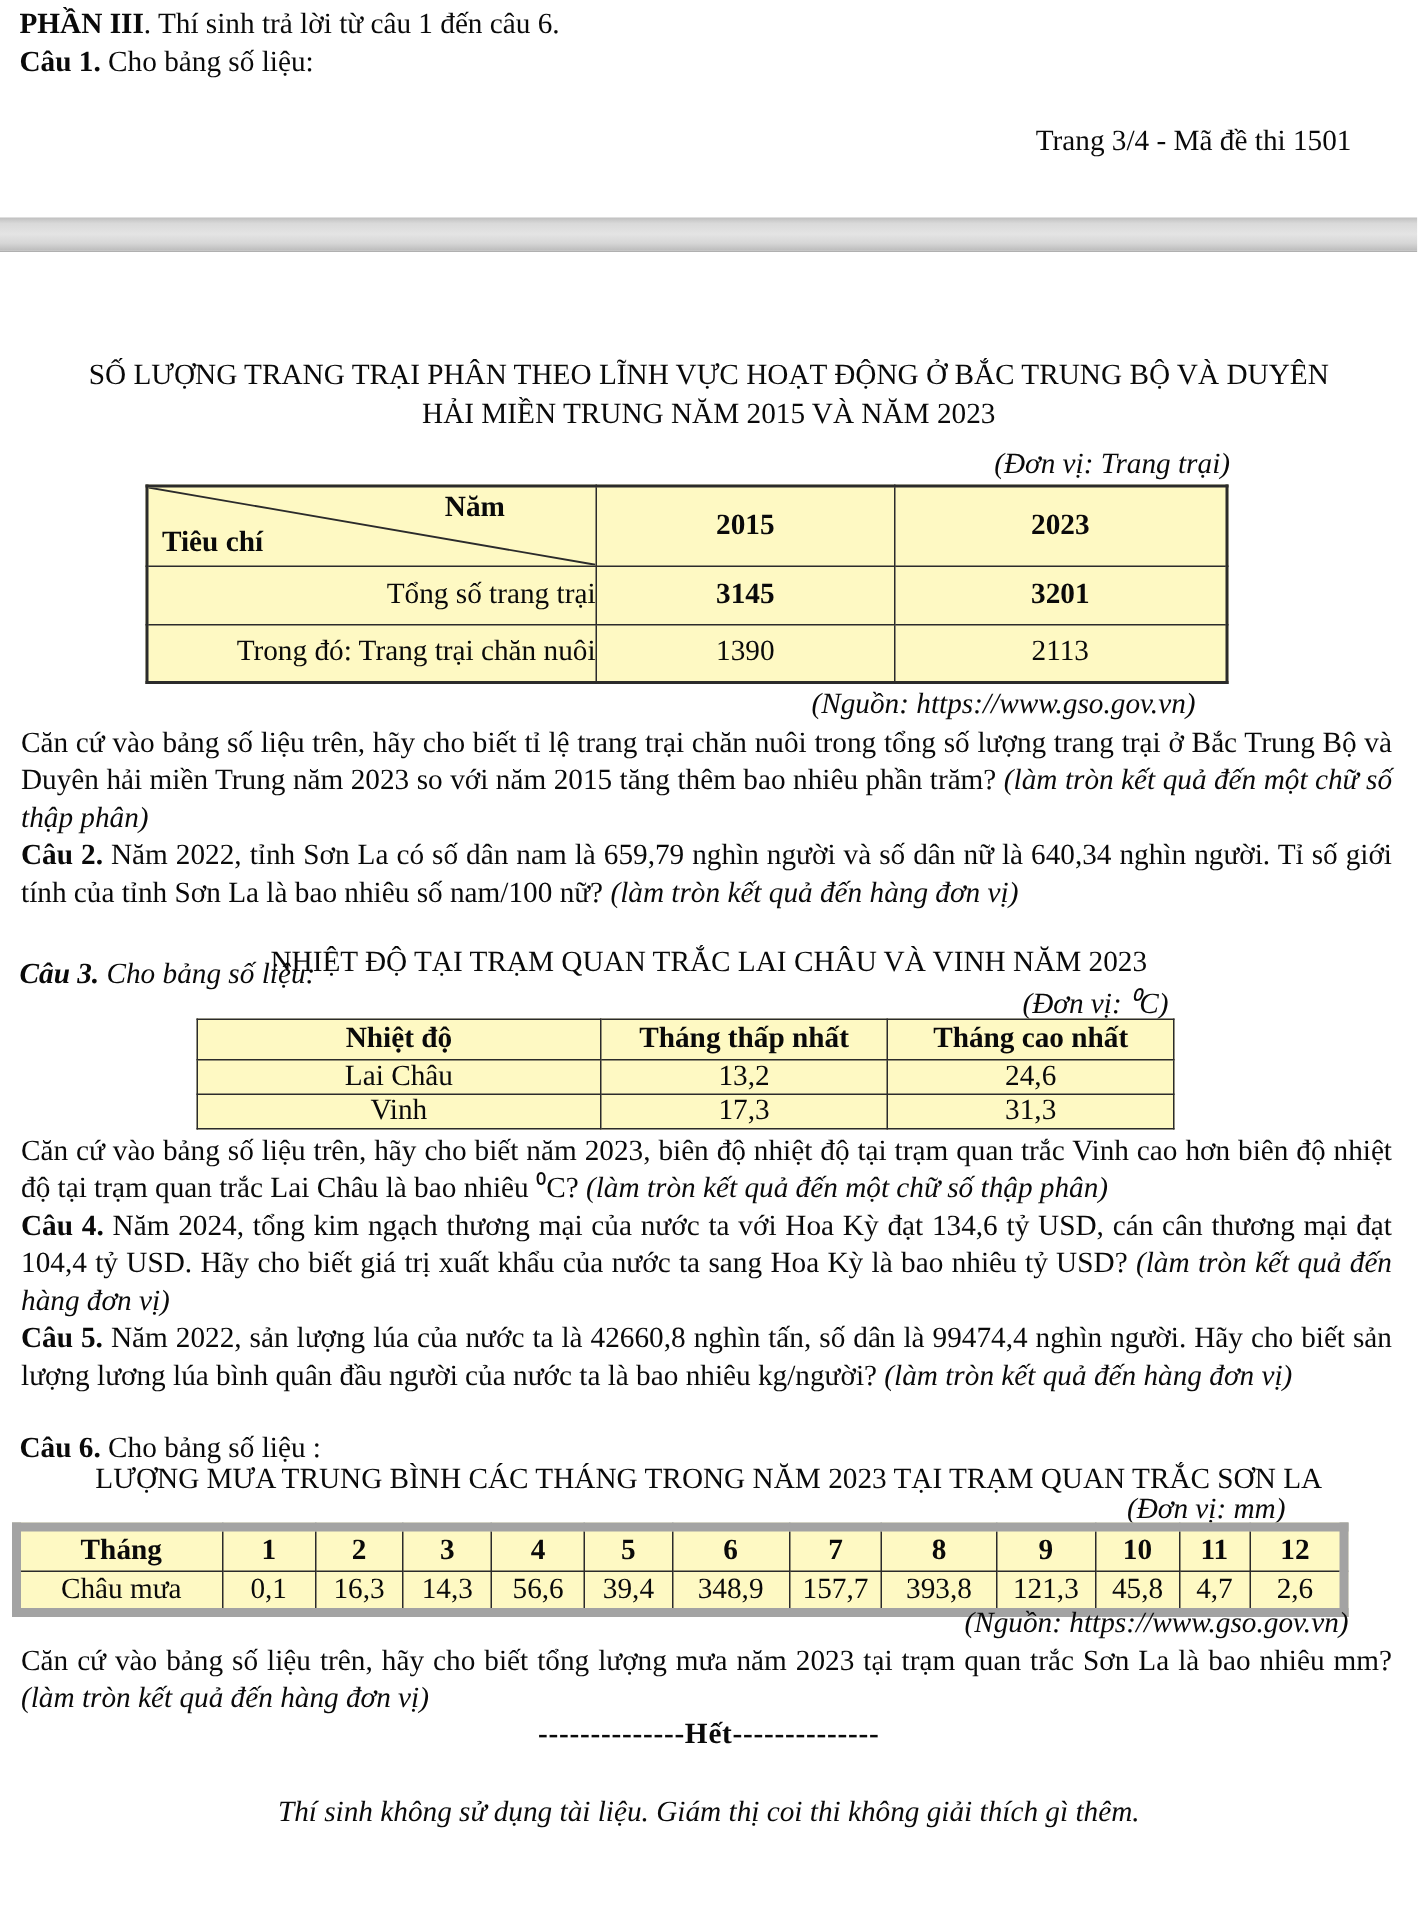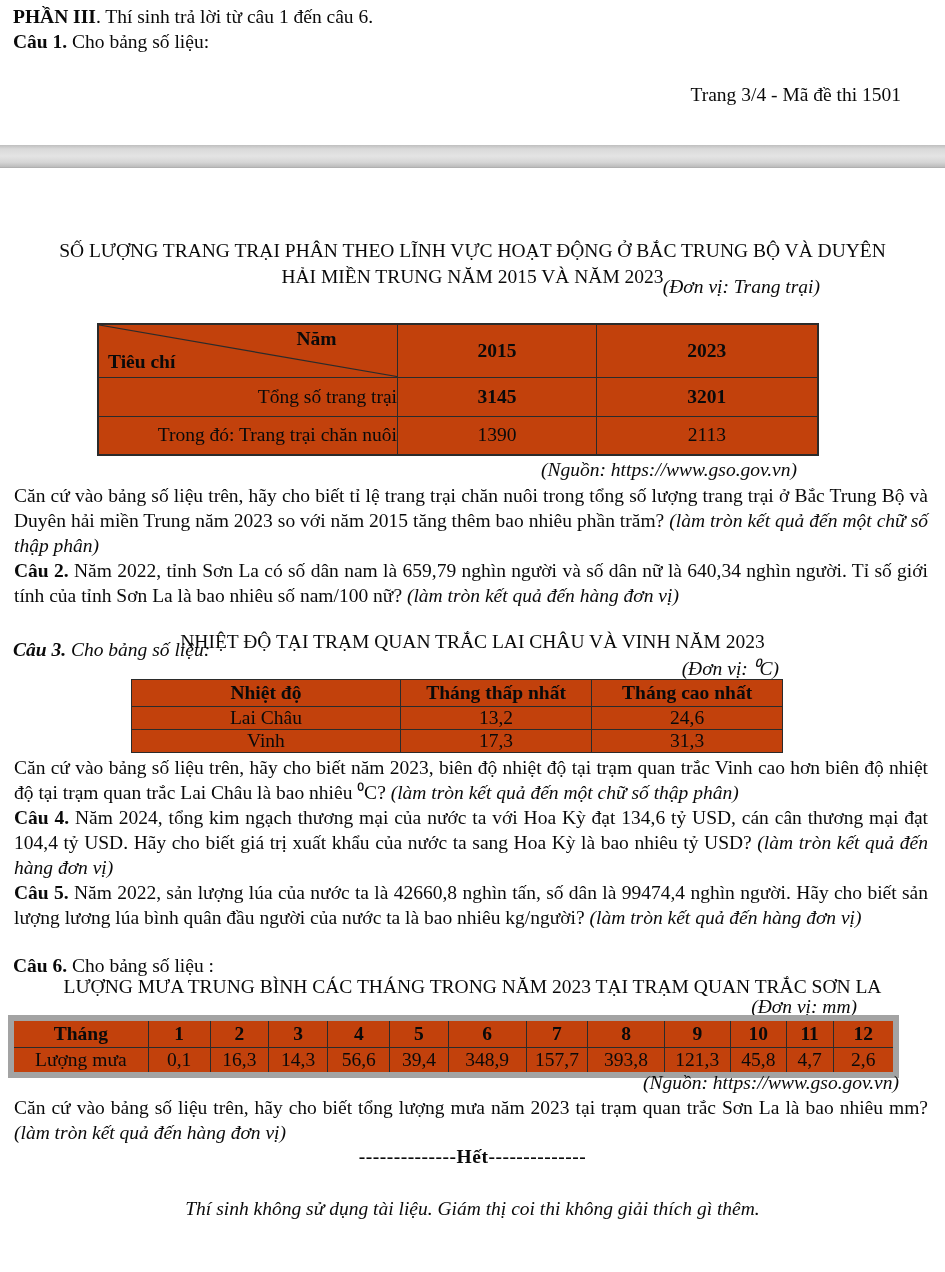--- a/index.html
+++ b/index.html
@@ -21,25 +21,25 @@
   #pageinfo { top:84px; right:44px; }
 
   #divider {
     top:145px; left:0; width:945px; height:23px;
     background:linear-gradient(180deg,#bfbfbf 0%,#d9d9d9 18%,#e4e4e4 50%,#d6d6d6 78%,#bcbcbc 100%);
     border-bottom:1px solid #b0b0b0;
   }
 
   #t1-title1 { top:240px; }
   #t1-title2 { top:266px; }
-  #t1-unit   { top:276px; right:125px; }
+  #t1-unit   { top:299px; right:125px; }
   #t1-src    { top:459px; right:148px; }
   #t1wrap    { top:323px; left:97px; }
 
-  table { border-collapse:collapse; background:#c2410c; }
+  table { border-collapse:collapse; background:#fef9c3; }
   td { border:1px solid #2b2b2b; text-align:center; vertical-align:middle; }
 
   #t1 { width:722px; border:2px solid #2b2b2b; }
   #t1 td.lbl { text-align:right; padding-left:10px; }
   #t1 tr.hdr td { height:53px; }
   #t1 tr.data td { height:39px; }
   #t1 td.corner { position:relative; padding:0; }
   #t1 .diag { position:absolute; inset:0; width:100%; height:100%; display:block; }
   #t1 .corner-top { position:absolute; top:3px; left:73%; transform:translateX(-50%); font-weight:bold; }
   #t1 .corner-bottom { position:absolute; bottom:4px; left:9px; font-weight:bold; }
@@ -216,21 +216,21 @@
         <td>5</td>
         <td>6</td>
         <td>7</td>
         <td>8</td>
         <td>9</td>
         <td>10</td>
         <td>11</td>
         <td>12</td>
       </tr>
       <tr class="data">
-        <td>Lượng mưa</td>
+        <td>Châu mưa</td>
         <td>0,1</td>
         <td>16,3</td>
         <td>14,3</td>
         <td>56,6</td>
         <td>39,4</td>
         <td>348,9</td>
         <td>157,7</td>
         <td>393,8</td>
         <td>121,3</td>
         <td>45,8</td>

